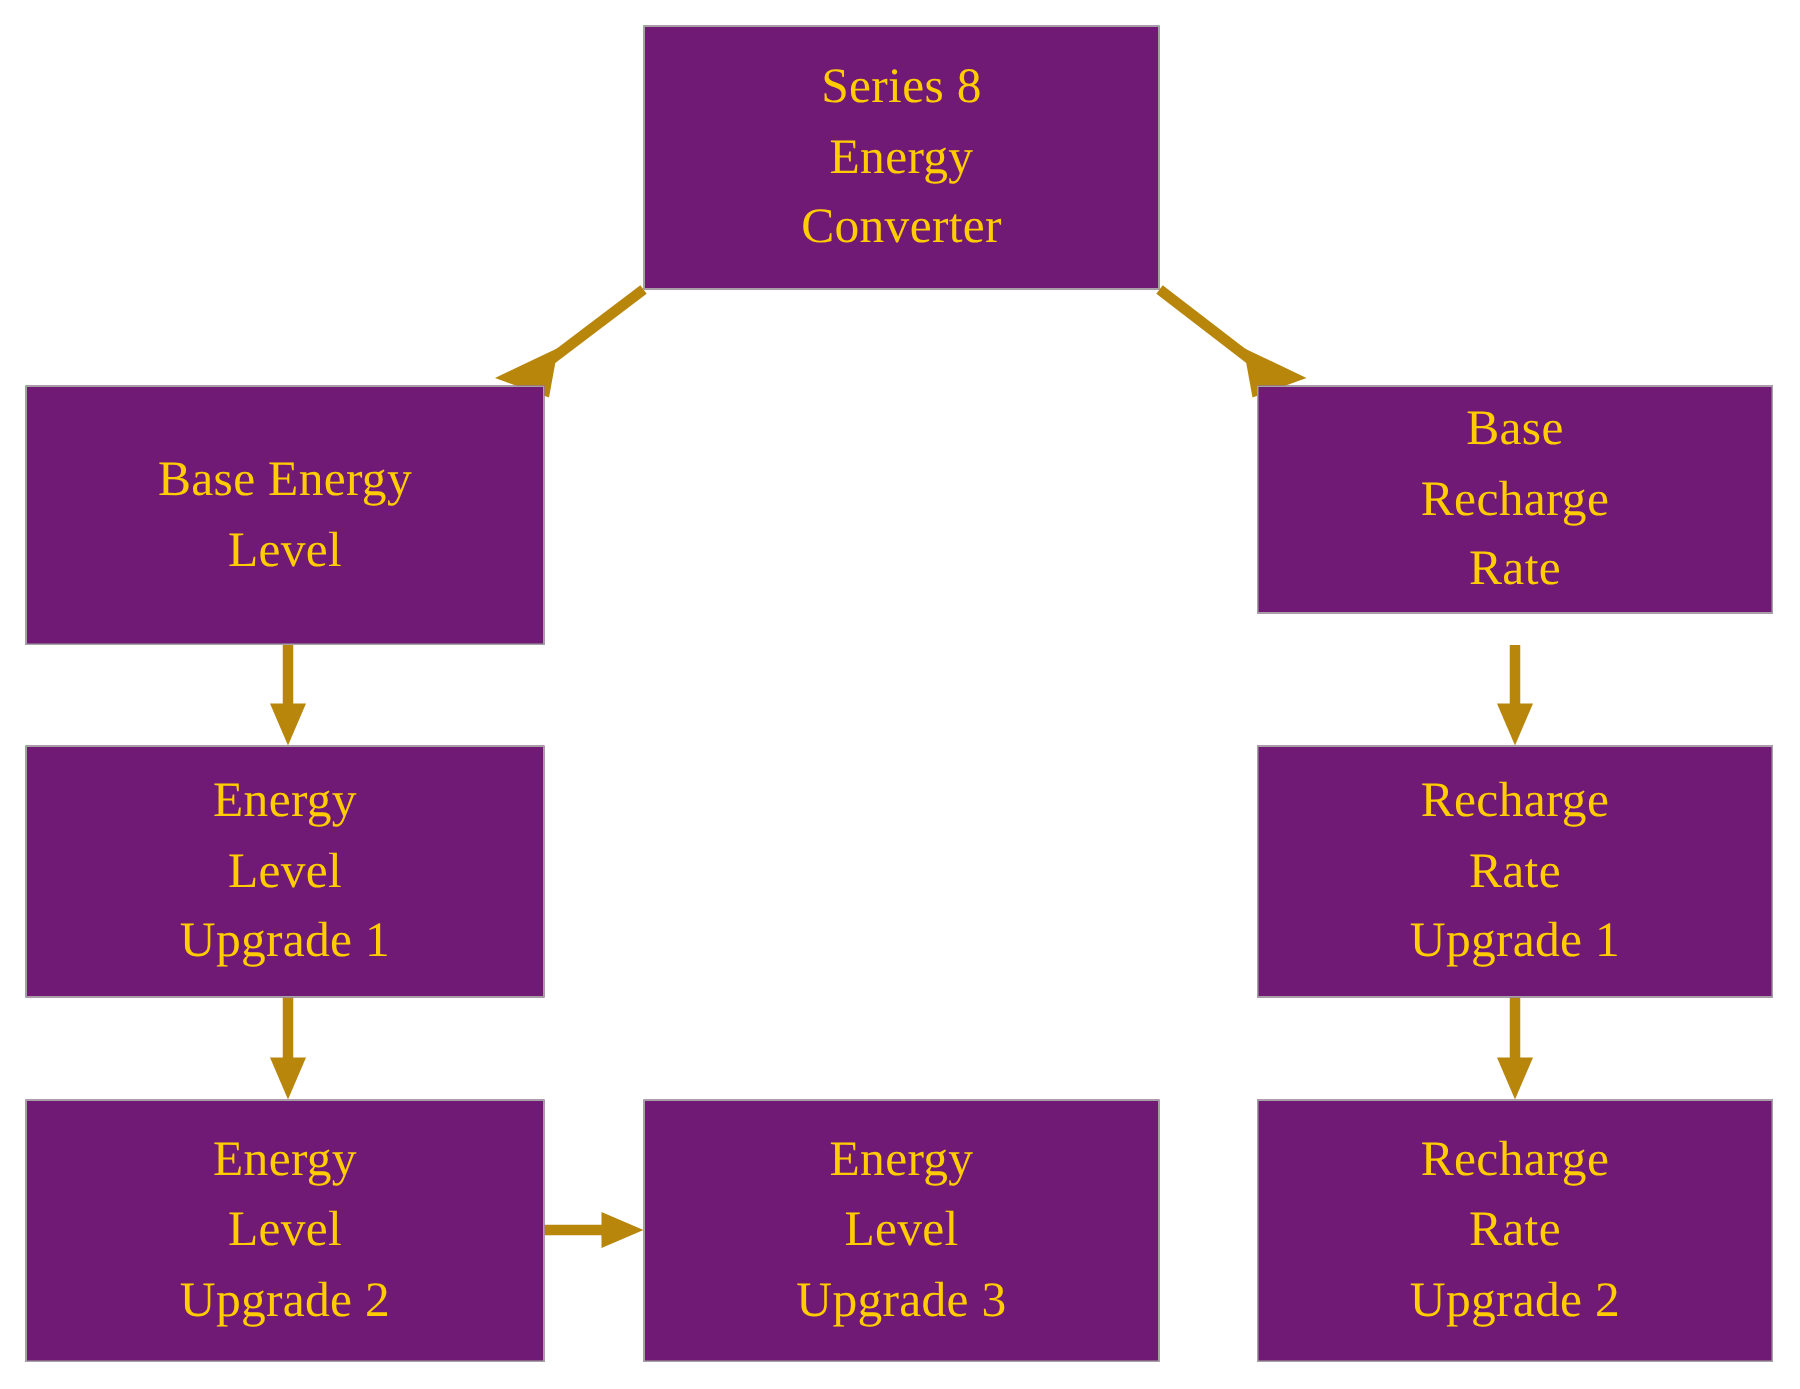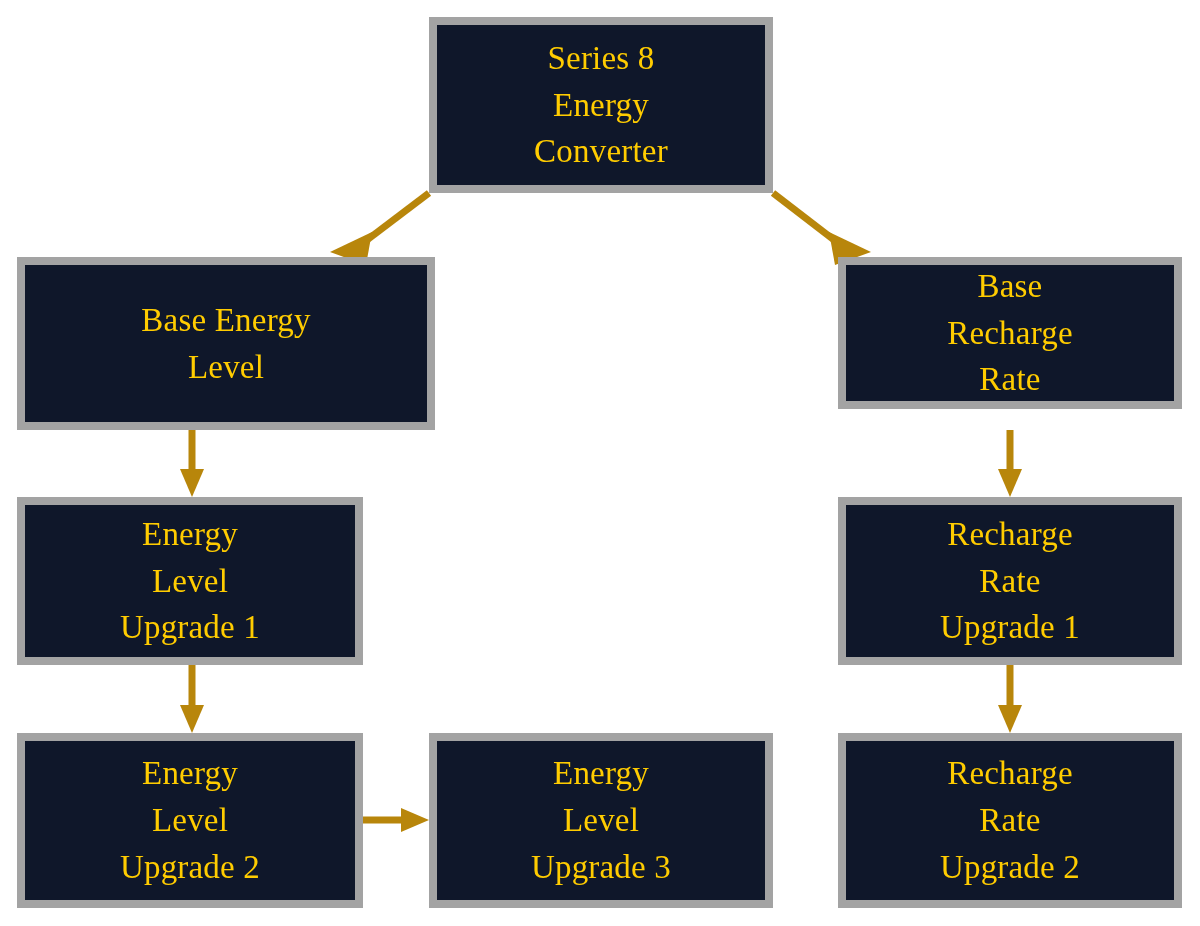--- a/index.html
+++ b/index.html
@@ -20,38 +20,38 @@
     position: absolute;
     left: 0;
     top: 0;
     width: 1200px;
     height: 926px;
     pointer-events: none;
   }
   .node {
     position: absolute;
     box-sizing: border-box;
-    background: #0f172a;
-    border: 8px solid #a3a3a3;
+    background: #701a75;
+    border: 1px solid #a3a3a3;
     display: flex;
     align-items: center;
     justify-content: center;
     z-index: 2;
   }
   .node-label {
     color: #ffcc00;
     font-size: 33px;
     line-height: 1.42;
     text-align: center;
     white-space: pre-line;
     letter-spacing: 0.2px;
   }
   
   .n-root        { left: 429px; top: 17px;  width: 344px; height: 176px; }
-  .n-l1          { left: 17px;  top: 257px; width: 418px; height: 173px; }
+  .n-l1          { left: 17px;  top: 257px; width: 346px; height: 173px; }
   .n-l2          { left: 17px;  top: 497px; width: 346px; height: 168px; }
   .n-l3          { left: 17px;  top: 733px; width: 346px; height: 175px; }
   .n-center      { left: 429px; top: 733px; width: 344px; height: 175px; }
   .n-r1          { left: 838px; top: 257px; width: 344px; height: 152px; }
   .n-r2          { left: 838px; top: 497px; width: 344px; height: 168px; }
   .n-r3          { left: 838px; top: 733px; width: 344px; height: 175px; }
 </style>
 </head>
 <body>
 

